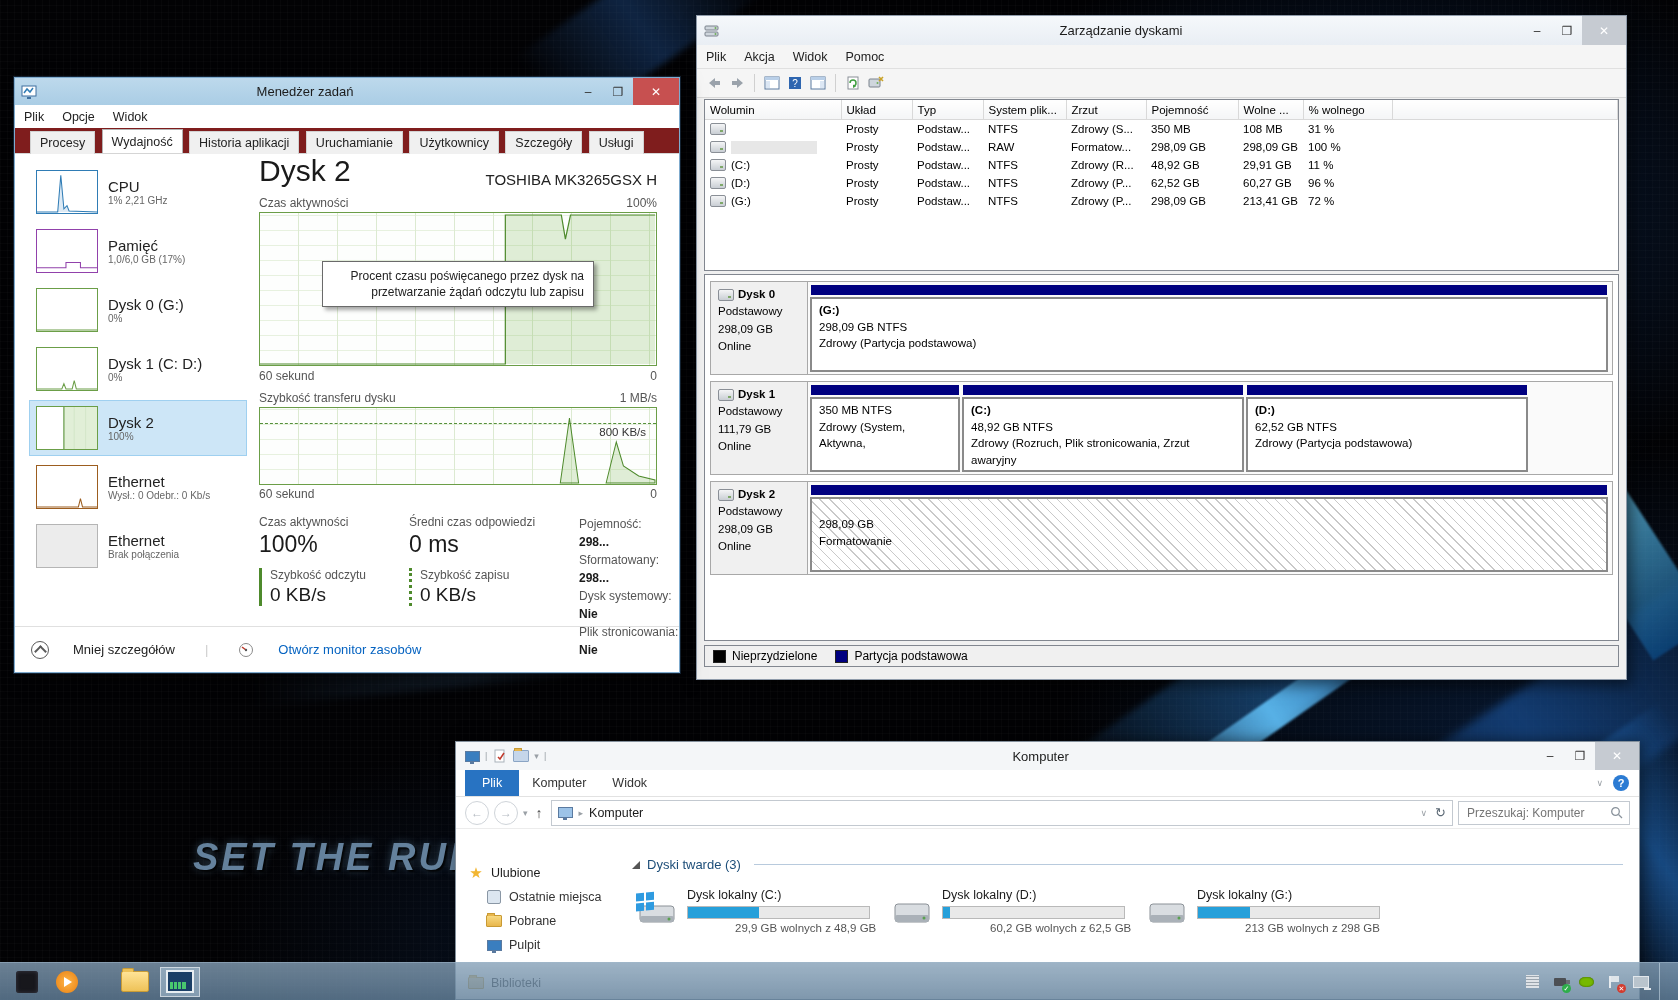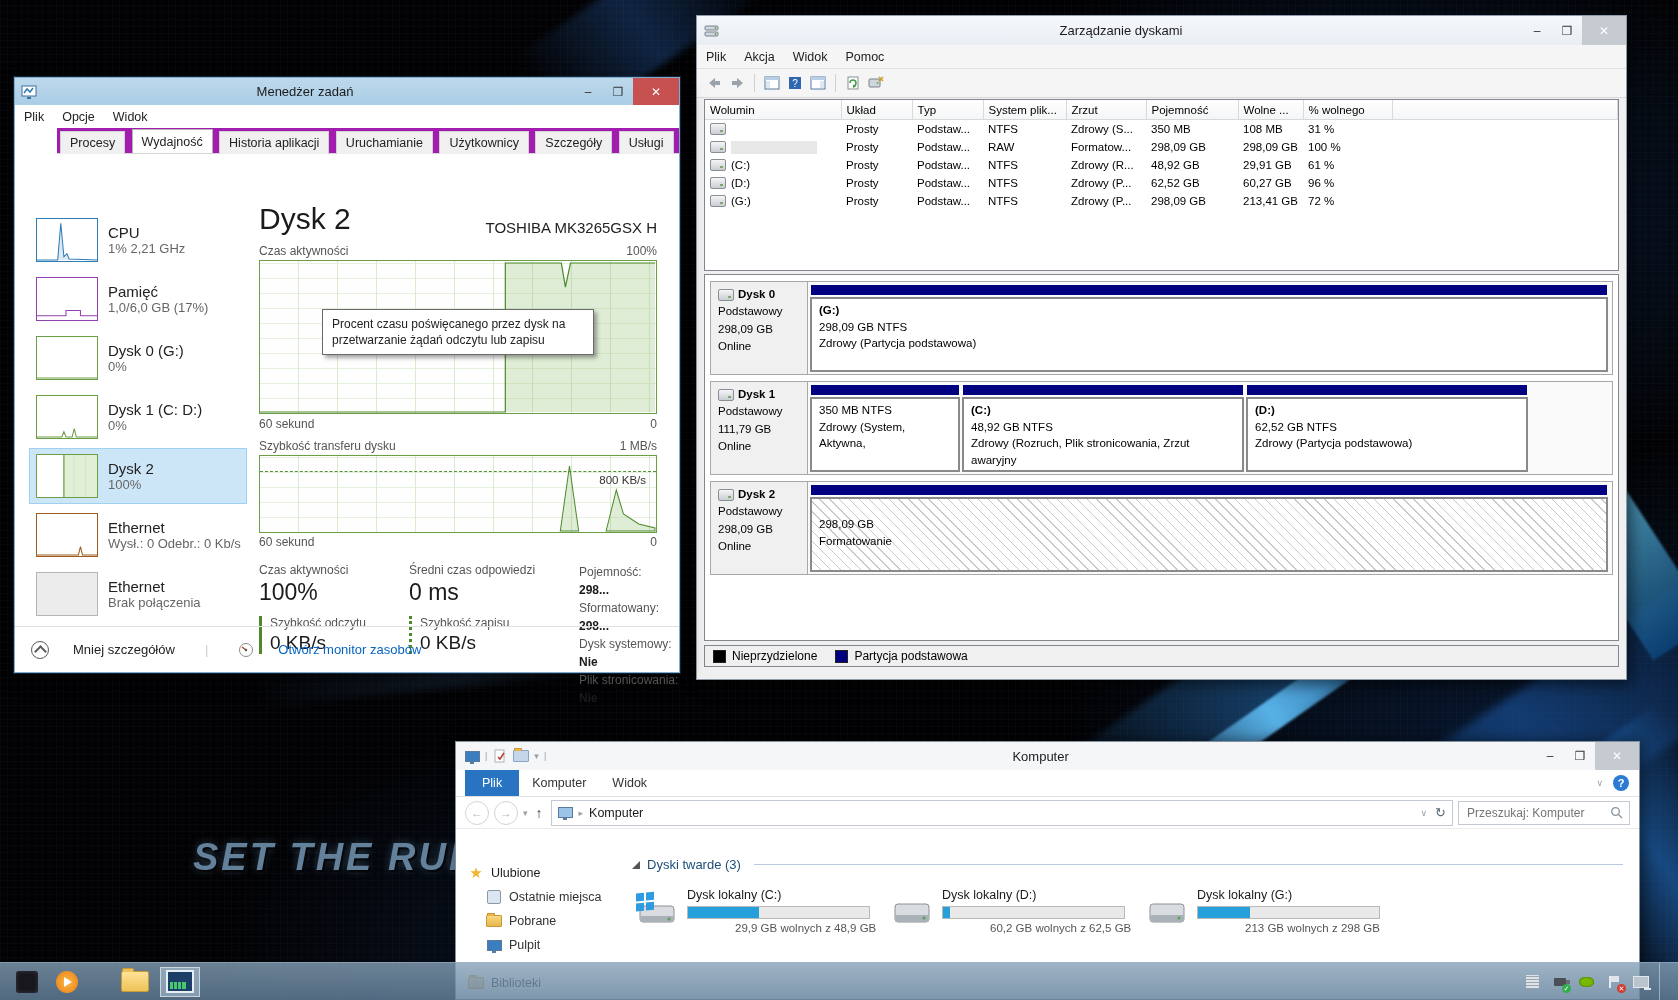--- a/index.html
+++ b/index.html
@@ -40,45 +40,45 @@
   .wb{width:30px;height:100%;display:flex;align-items:center;justify-content:center;
       font-size:12px;color:#333;}
   .wb.close-act{width:46px;background:#c75050;color:#fff;}
   .wb.close-inact{width:44px;background:#c6cbd2;color:#fff;}
   
   .tm{left:14px;top:77px;width:666px;height:596px;border:1px solid #7fabce;
       box-shadow:0 0 0 1px rgba(60,110,160,.3), 5px 6px 16px rgba(0,0,0,.6);z-index:12;}
   .tm .titlebar{height:27px;background:linear-gradient(#bdd9ec,#aacde5);padding-left:6px;}
   .tm-menubar{height:23px;display:flex;align-items:center;background:#fff;font-size:12.5px;color:#222;}
   .tm-menubar span{padding:0 9px;}
-  .tm-tabs{height:26px;background:#a21caf;border-bottom:1px solid #d5d5d5;padding-left:3px;box-sizing:border-box;margin-left:42px;}
+  .tm-tabs{height:26px;background:#7f1d1d;border-bottom:1px solid #d5d5d5;padding-left:15px;box-sizing:border-box;}
   .tm-tab{display:inline-block;font-size:12.5px;color:#222;background:#f0f0f0;border:1px solid #d2d2d2;
       padding:4px 9px;margin-right:2px;position:relative;top:2px;border-bottom:none;}
   .tm-tab.active{background:#fff;border-color:#b3b3b3;top:1px;padding-top:5px;z-index:3;}
-  .tm-body{position:absolute;left:0;top:76px;right:0;bottom:45px;margin-top:48px;}
+  .tm-body{position:absolute;left:0;top:76px;right:0;bottom:45px;}
   .tm-side{position:absolute;left:0;top:0;bottom:0;width:232px;padding:10px 0 0 14px;box-sizing:border-box;}
   .tm-item{display:flex;align-items:center;gap:10px;height:56px;padding:4px 6px;margin-bottom:3px;
       border:1px solid transparent;box-sizing:border-box;}
   .tm-item.selected{background:#cde6f7;border-color:#9fd0f0;}
   .mini{width:60px;height:42px;background:#fff;border:1px solid #999;flex:0 0 auto;}
   .mini svg{display:block;width:100%;height:100%;}
   .mini.cpu{border-color:#2f7cb5;} .mini.mem{border-color:#9141ab;}
   .mini.disk{border-color:#6b9e47;} .mini.eth{border-color:#9c5d1f;}
   .mini.off{border-color:#b5b5b5;background:#ececec;}
   .tm-item-name{font-size:15px;color:#222;line-height:1.15;}
-  .tm-item-detail{font-size:13px;color:#666;white-space:nowrap;}
+  .tm-item-detail{font-size:10px;color:#666;white-space:nowrap;}
   .tm-main{position:absolute;left:244px;top:0;right:22px;bottom:0;}
   .tm-h-row{display:flex;align-items:flex-end;}
   .tm-disk-title{font-size:30px;font-weight:300;color:#1a1a1a;}
   .tm-device{margin-left:auto;font-size:15px;color:#222;}
   .lblrow{display:flex;font-size:12px;color:#555;margin-top:8px;margin-bottom:2px;}
   .lblrow .r{margin-left:auto;}
   .chart{position:relative;border:1px solid #6b9e47;background:
       repeating-linear-gradient(90deg, transparent 0 38px, #dcead1 38px 39px),
-      repeating-linear-gradient(0deg, transparent 0 14px, #e7f1df 14px 15px),#fdfefd;}
+      repeating-linear-gradient(0deg, transparent 0 14px, #e7f1df 14px 15px),#fdfefd; text-align: right;}
   .chart svg{position:absolute;inset:0;width:100%;height:100%;}
   .chart1{height:152px;}
   .chart2{height:76px;margin-bottom:2px;}
   .dashline{position:absolute;left:0;right:0;top:15px;border-top:1px dashed #55903a;}
   .dashlbl{position:absolute;right:10px;top:18px;font-size:11.5px;color:#333;}
   .tooltip{position:absolute;left:62px;top:48px;width:252px;background:#fff;border:1px solid #6a6a6a;
       box-shadow:3px 3px 4px rgba(0,0,0,.35);padding:6px 9px;font-size:12px;color:#222;line-height:1.35;z-index:5;}
   .tm-stats{display:grid;grid-template-columns:150px 170px 1fr;margin-top:14px;}
   .bignum-lbl{font-size:12px;color:#555;}
   .bignum{font-size:23px;color:#1a1a1a;margin:2px 0 10px;}
@@ -569,21 +569,21 @@
                     <span class="drive-ic"></span>
                     <span>(C:)</span>
                   </span>
                 </td>
             <td>Prosty</td>
             <td>Podstaw...</td>
             <td>NTFS</td>
             <td>Zdrowy (R...</td>
             <td>48,92 GB</td>
             <td>29,91 GB</td>
-            <td>61 %</td>
+            <td>11 %</td>
                 <td></td>
           </tr>
           <tr>
             <td>
                   <span class="volcell">
                     <span class="drive-ic"></span>
                     <span>(D:)</span>
                   </span>
                 </td>
             <td>Prosty</td>

